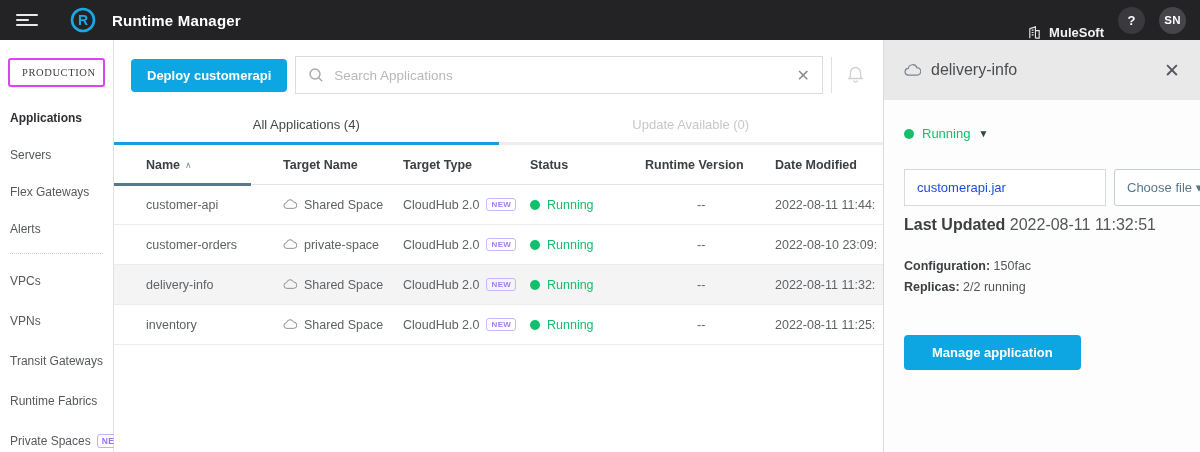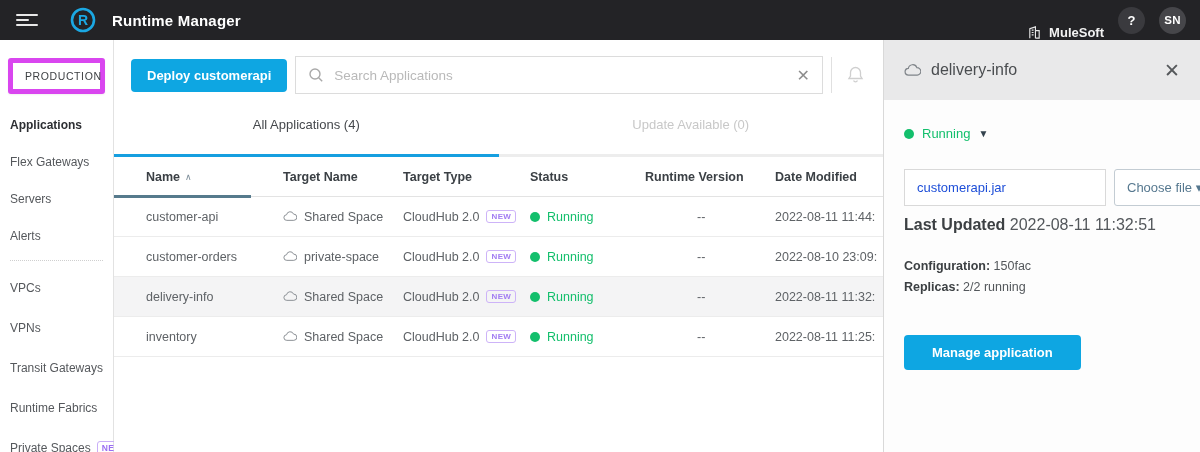--- a/index.html
+++ b/index.html
@@ -17,40 +17,40 @@
   .topbar-right { display:flex; align-items:center; gap:14px; }
   .org { display:flex; align-items:center; gap:7px; color:#f2f2f2; font-size:13px; font-weight:bold; cursor:pointer;margin-top:25px; }
   .circle-btn { width:27px; height:27px; border-radius:50%; background:#3a3a3e; color:#fff; border:none; font-size:13px; font-weight:bold; display:flex; align-items:center; justify-content:center; cursor:pointer; }
   .avatar { background:#46464a; font-size:11.5px; letter-spacing:.3px; }
 
   
   .content { flex:1; display:flex; min-height:0; }
 
   
   .sidebar { width:114px; border-right:1px solid #e2e2e2; padding:16px 0 0 0; flex:0 0 auto; background:#fff; }
-  .env-btn { display:block; width:97px; margin:2px 0 18px 8px; padding:7px 12px; background:#fff; border:5px solid #d946ef; border-radius:3px; box-shadow:0 1px 2px rgba(0,0,0,.06); font-size:10.5px; letter-spacing:.6px; color:#3c3f42; text-align:center; cursor:pointer; font-family:Liberation Sans, sans-serif; }
+  .env-btn { display:block; width:97px; margin:2px 0 18px 8px; padding:7px 12px; background:#fff; border:2px solid #d946ef; border-radius:3px; box-shadow:0 1px 2px rgba(0,0,0,.06); font-size:10.5px; letter-spacing:.6px; color:#3c3f42; text-align:center; cursor:pointer; font-family:Liberation Serif, serif; }
   .nav-item { display:flex; align-items:center; gap:6px; font-size:12px; color:#55585c; padding:6px 6px 6px 10px; margin-bottom:11px; cursor:pointer; white-space:nowrap; }
   .nav-item.active { font-weight:bold; color:#2d2f33; }
   .nav-group2 .nav-item { margin-bottom:14px; }
   .side-divider { border-top:1px dotted #cfcfcf; margin:6px 10px 14px 10px; }
   .new-badge { font-size:8.5px; font-weight:bold; color:#9b6ff2; border:1px solid #c9aef8; border-radius:3px; padding:1px 4px; letter-spacing:.4px; }
 
   
   .main { flex:1; min-width:0; display:flex; flex-direction:column; background:#fff; }
   .actions-row { display:flex; align-items:center; padding:16px 10px 14px 17px; gap:8px; }
   .deploy-btn { background:#0ea6e2; color:#fff; border:none; border-radius:4px; font-size:13px; font-weight:bold; padding:9px 16px; cursor:pointer; white-space:nowrap; font-family:inherit; }
   .search-box { flex:1; display:flex; align-items:center; border:1px solid #dcdcdc; height:38px; padding:0 10px 0 12px; background:#fff; }
   .search-box input { flex:1; border:none; outline:none; font-size:13.5px; color:#444; margin-left:10px; font-family:inherit; }
   .search-box input::placeholder { color:#b9b9b9; }
   .clear-x { background:none; border:none; color:#8d8d8d; font-size:16px; cursor:pointer; padding:0 2px; }
   .vdiv { width:1px; height:36px; background:#e0e0e0; }
   .bell-btn { background:none; border:none; cursor:pointer; padding:2px 8px 0 6px; }
 
   .tabs { display:flex; }
-  .tab { width:50%; text-align:center; font-size:13px; padding:9px 0 22px; cursor:pointer; border-bottom:3px solid #ededed; }
+  .tab { width:50%; text-align:center; font-size:13px; padding:9px 0 10px; cursor:pointer; border-bottom:3px solid #ededed; }
   .tab.active { color:#45484c; border-bottom-color:#169fe0; }
   .tab.inactive { color:#c8c8c8; }
 
   .grid-row { display:grid; grid-template-columns:137px 120px 127px 115px 130px 1fr; padding-left:32px; align-items:center; }
   .thead { position:relative; height:40px; border-bottom:1px solid #e3e3e3; font-size:12.5px; font-weight:bold; color:#3b4045; }
   .thead .sort-bar { position:absolute; left:0; bottom:-2px; width:137px; height:3px; background:#567a8c; }
   .th { display:flex; align-items:center; gap:5px; cursor:pointer; white-space:nowrap; }
   .sort-caret { font-size:9px; color:#7e8e99; font-weight:normal; }
   .trow { height:40px; border-bottom:1px solid #ececec; font-size:12.5px; color:#5e6266; cursor:pointer; overflow:hidden; }
   .trow.selected { background:#f4f4f5; }
@@ -111,24 +111,24 @@
 
   <div class="content">
 
     <aside class="sidebar">
       <button class="env-btn">PRODUCTION</button>
       <nav>
         <div class="nav-item active">
             <span>Applications</span>
           </div>
         <div class="nav-item">
+            <span>Servers</span>
+          </div>
+        <div class="nav-item">
             <span>Flex Gateways</span>
-          </div>
-        <div class="nav-item">
-            <span>Servers</span>
           </div>
         <div class="nav-item">
             <span>Alerts</span>
           </div>
       </nav>
       <div class="side-divider"></div>
       <nav class="nav-group2">
         <div class="nav-item">
             <span>VPCs</span>
           </div>

